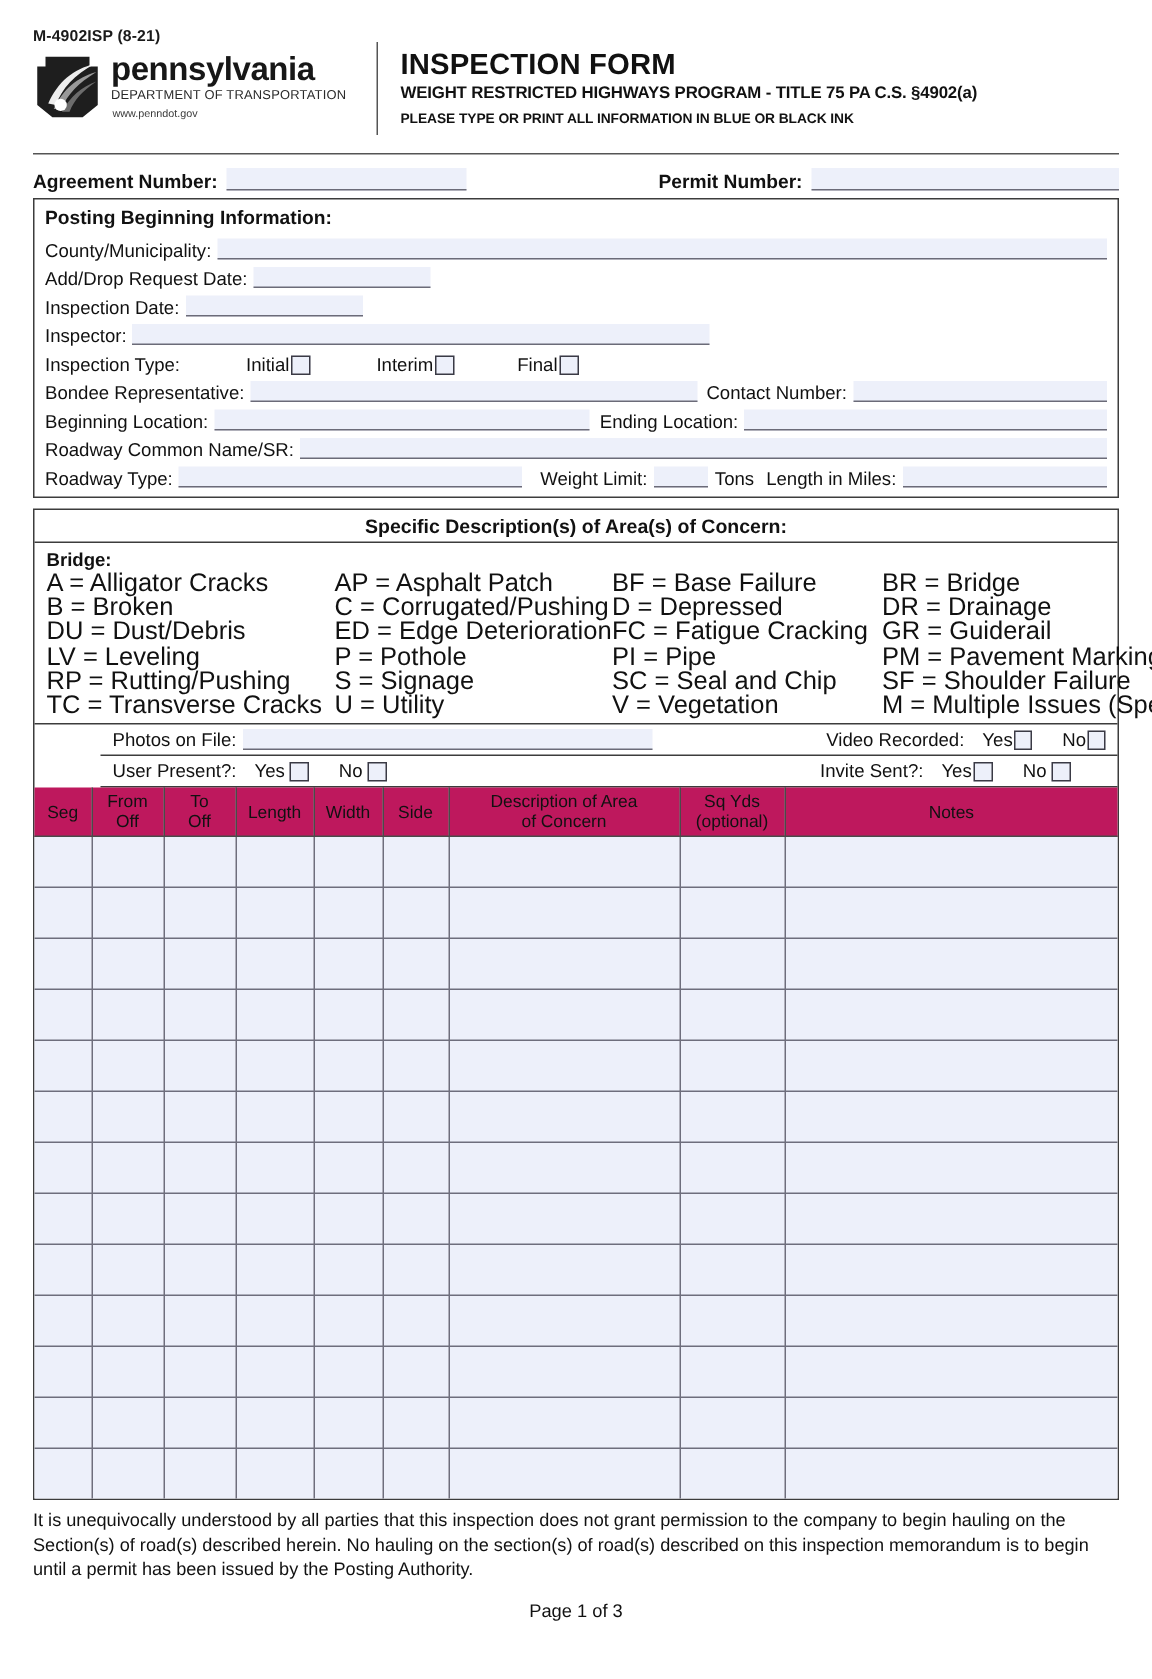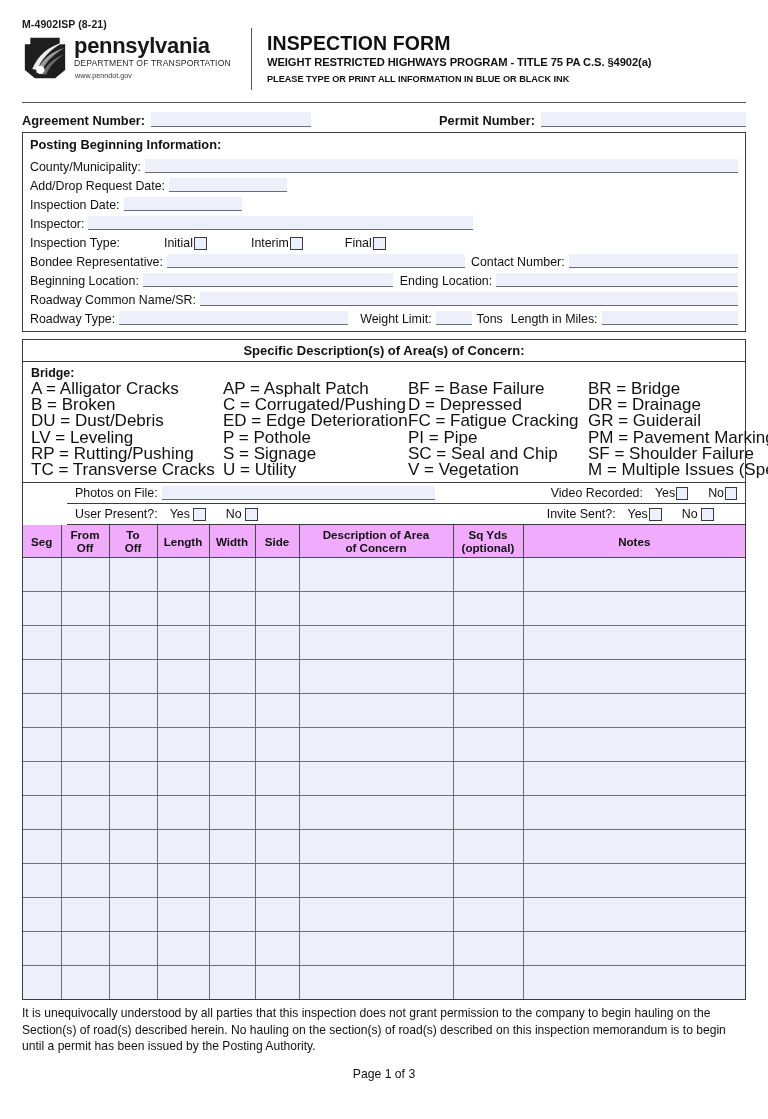--- a/index.html
+++ b/index.html
@@ -223,24 +223,24 @@
   
   table.grid {
     border-collapse: collapse;
     width: 100%;
     table-layout: fixed;
   }
   table.grid th {
     border: 1px solid #4a4a4a;
     border-top: none;
     font-size: 11.6px;
-    font-weight: bold;
+    font-weight: normal;
     line-height: 13px;
     padding: 3px 1px;
-    background: #f0abfc;
+    background: #be185d;
     vertical-align: middle;
   }
   table.grid td {
     border: 1px solid #6e6e7c;
     background: #edf0fa;
     height: 31px;
   }
   table.grid tr td:first-child { border-left: none; }
   table.grid tr td:last-child { border-right: none; }
   table.grid tr th:first-child { border-left: none; }

